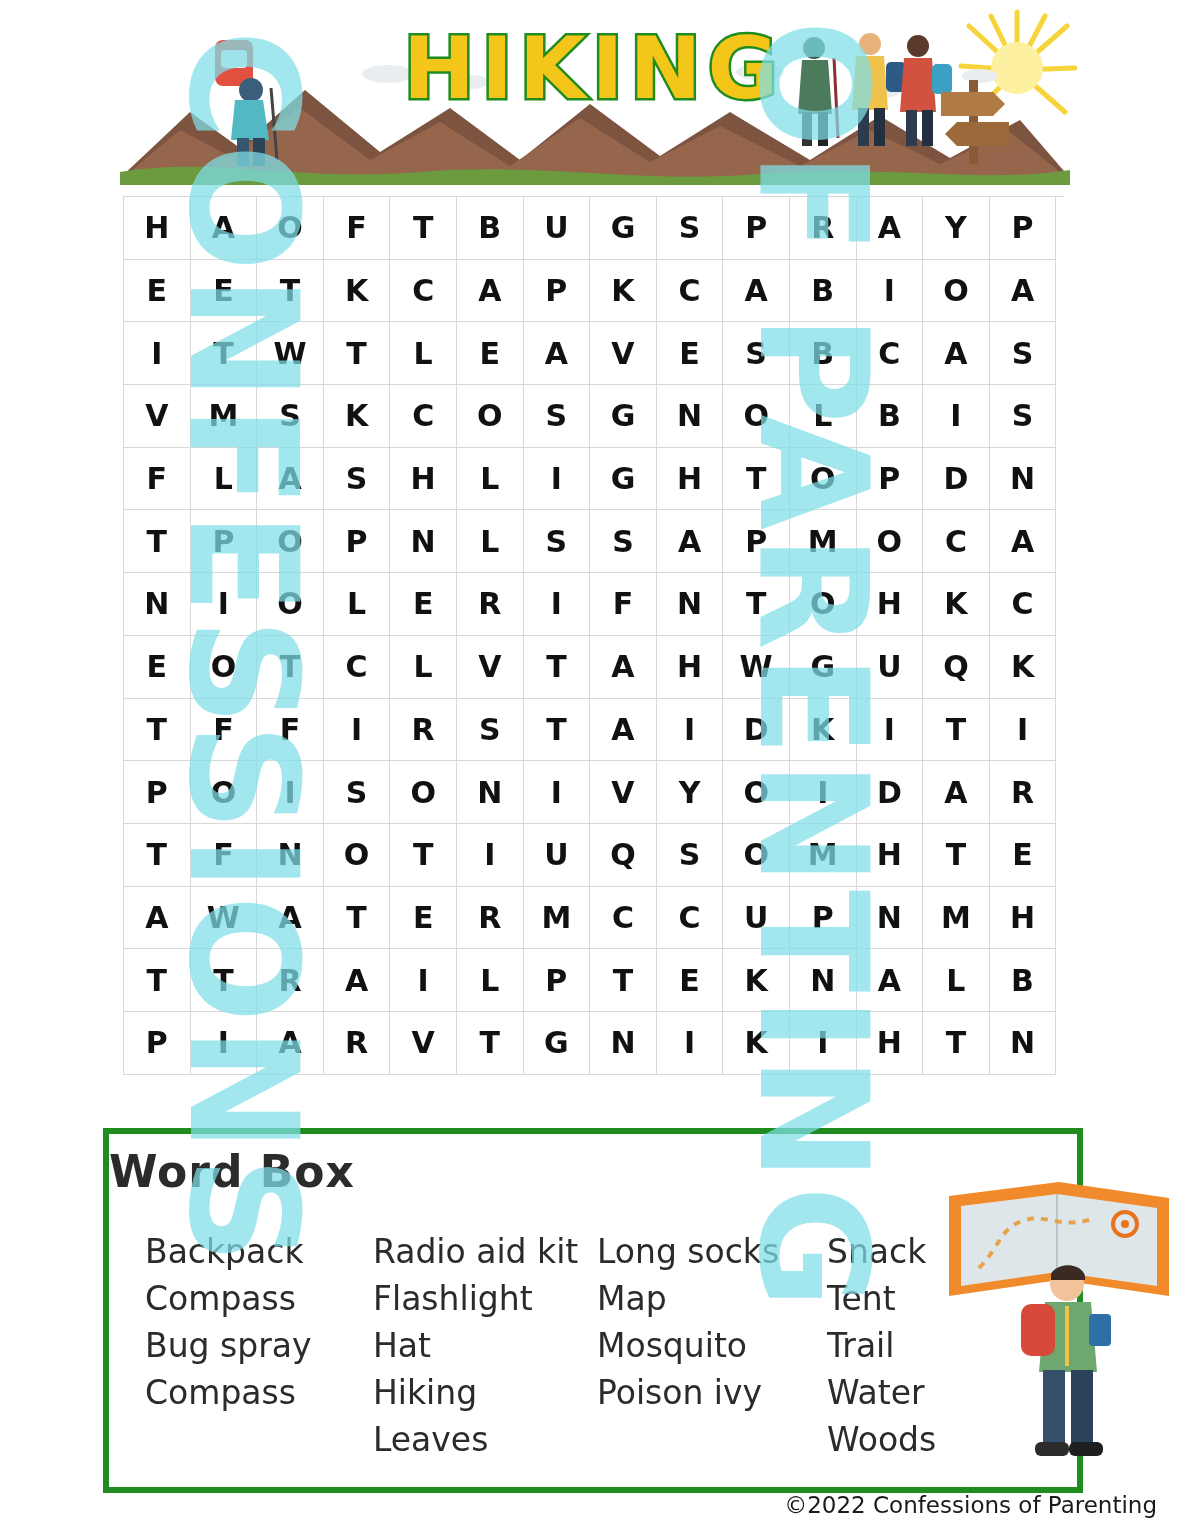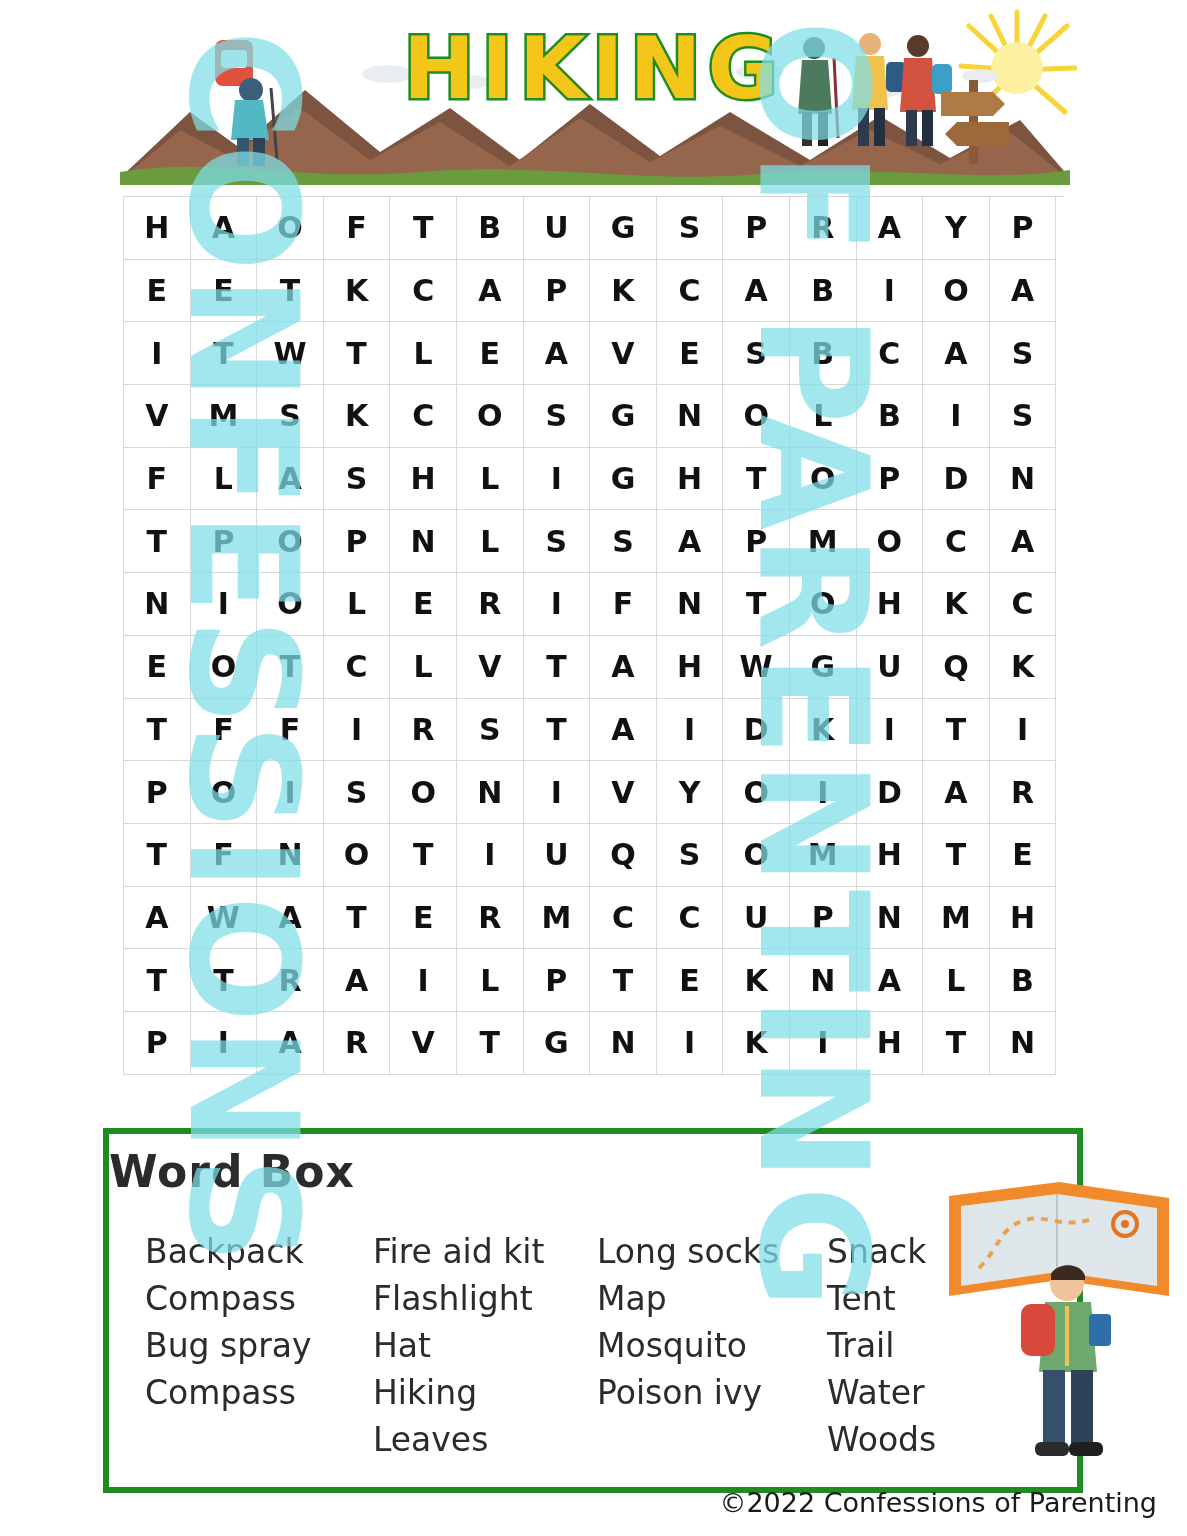--- a/index.html
+++ b/index.html
@@ -144,21 +144,21 @@
     width: 240px;
     height: 290px;
     z-index: 14;
   }
 
   .footer {
     position: absolute;
     right: 30px;
     bottom: 18px;
     font-family: "DejaVu Sans", sans-serif;
-    font-size: 27px;
+    font-size: 23px;
     color: #1a1a1a;
     z-index: 16;
   }
 </style>
 </head>
 <body>
 
 <div class="header">
 
   <svg class="sun" viewBox="0 0 120 120">
@@ -462,21 +462,21 @@
 <div class="wordbox">
   <div class="wordbox-title">Word Box</div>
   <div class="word-columns">
     <div class="word-col c1">
       <span class="word">Backpack</span>
       <span class="word">Compass</span>
       <span class="word">Bug spray</span>
       <span class="word">Compass</span>
     </div>
     <div class="word-col c2">
-      <span class="word">Fire aid kit</span>
+      <span class="word">Radio aid kit</span>
       <span class="word">Flashlight</span>
       <span class="word">Hat</span>
       <span class="word">Hiking</span>
       <span class="word">Leaves</span>
     </div>
     <div class="word-col c3">
       <span class="word">Long socks</span>
       <span class="word">Map</span>
       <span class="word">Mosquito</span>
       <span class="word">Poison ivy</span>

